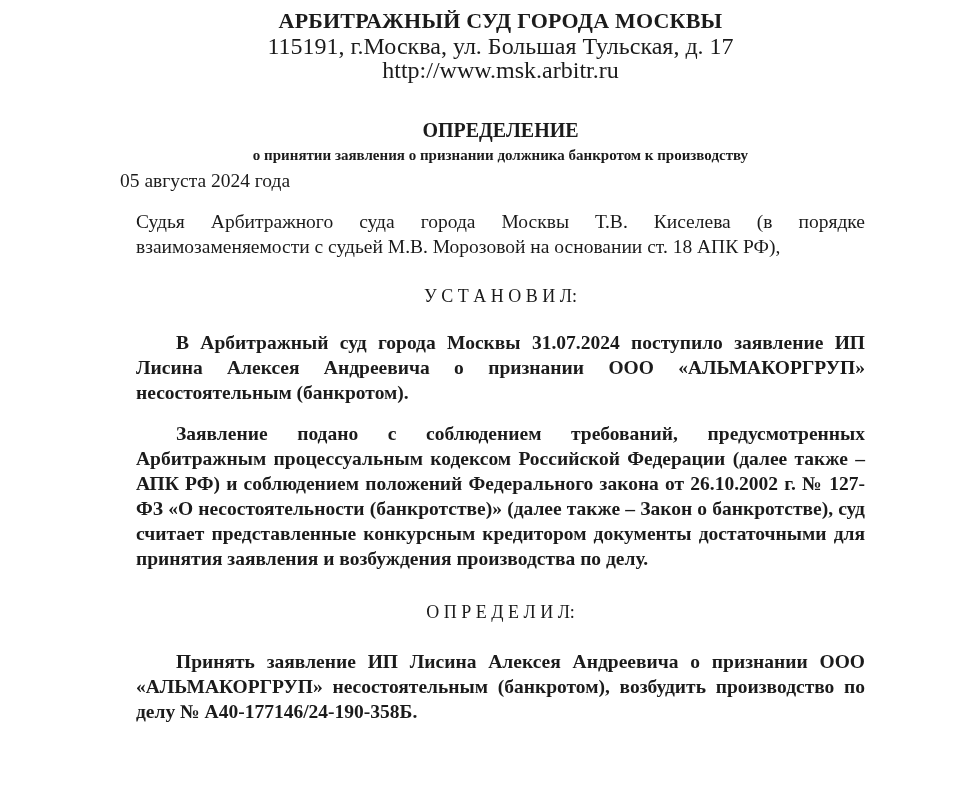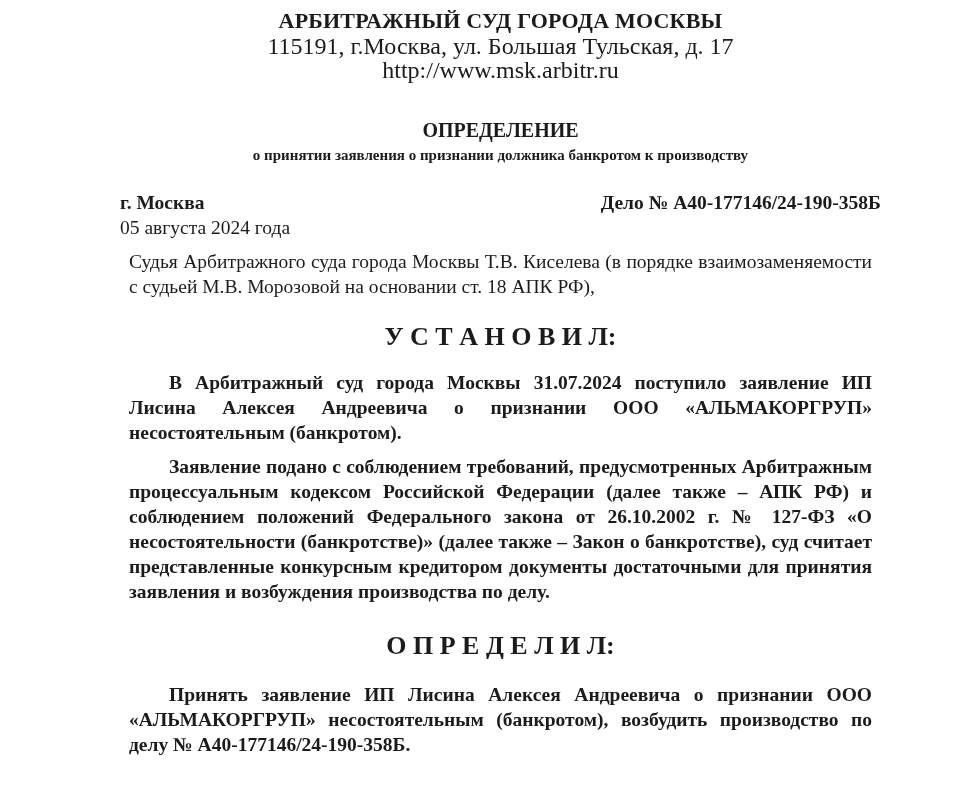--- a/index.html
+++ b/index.html
@@ -56,34 +56,34 @@
     font-weight: bold;
     font-size: 19.5px;
     line-height: 25px;
   }
   .case-date {
     font-weight: normal;
     font-size: 19.5px;
     line-height: 25px;
   }
   .para {
-    margin: 9px;
+    margin: 16px;
     font-size: 19.5px;
     line-height: 25px;
     text-align: justify;
   }
   .para.indent {
     text-indent: 40px;
     font-weight: bold;
   }
   .section-heading {
     margin: 25px 0 21px 0;
     text-align: center;
-    font-weight: bold;
-    font-size: 26px;
+    font-weight: normal;
+    font-size: 18px;
     line-height: 25px;
   }
   .section-heading.second {
     margin: 29px 0 24px 0;
     text-align: center;
   }
 </style>
 </head>
 <body>
 
@@ -93,24 +93,20 @@
     <div class="court-name">АРБИТРАЖНЫЙ СУД ГОРОДА МОСКВЫ</div>
     <div class="court-address">115191, г.Москва, ул. Большая Тульская, д. 17</div>
     <div class="court-website">http://www.msk.arbitr.ru</div>
   </header>
 
   <div class="doc-title-block">
     <div class="doc-title">ОПРЕДЕЛЕНИЕ</div>
     <div class="doc-subtitle">о принятии заявления о признании должника банкротом к производству</div>
   </div>
 
-  <div class="case-row">
-    <span>г. Москва</span>
-    <span>Дело № А40-177146/24-190-358Б</span>
-  </div>
   <div class="case-date">05 августа 2024 года</div>
 
   <p class="para">Судья Арбитражного суда города Москвы Т.В. Киселева (в порядке взаимозаменяемости с судьей М.В. Морозовой на основании ст. 18 АПК РФ),</p>
 
   <h2 class="section-heading">У С Т А Н О В И Л:</h2>
 
   <p class="para indent">В Арбитражный суд города Москвы 31.07.2024 поступило заявление ИП Лисина Алексея Андреевича о признании ООО «АЛЬМАКОРГРУП» несостоятельным (банкротом).</p>
   <p class="para indent">Заявление подано с соблюдением требований, предусмотренных Арбитражным процессуальным кодексом Российской Федерации (далее также – АПК РФ) и соблюдением положений Федерального закона от 26.10.2002 г. № 127-ФЗ «О несостоятельности (банкротстве)» (далее также – Закон о банкротстве), суд считает представленные конкурсным кредитором документы достаточными для принятия заявления и возбуждения производства по делу.</p>
 
   <h2 class="section-heading second">О П Р Е Д Е Л И Л:</h2>

